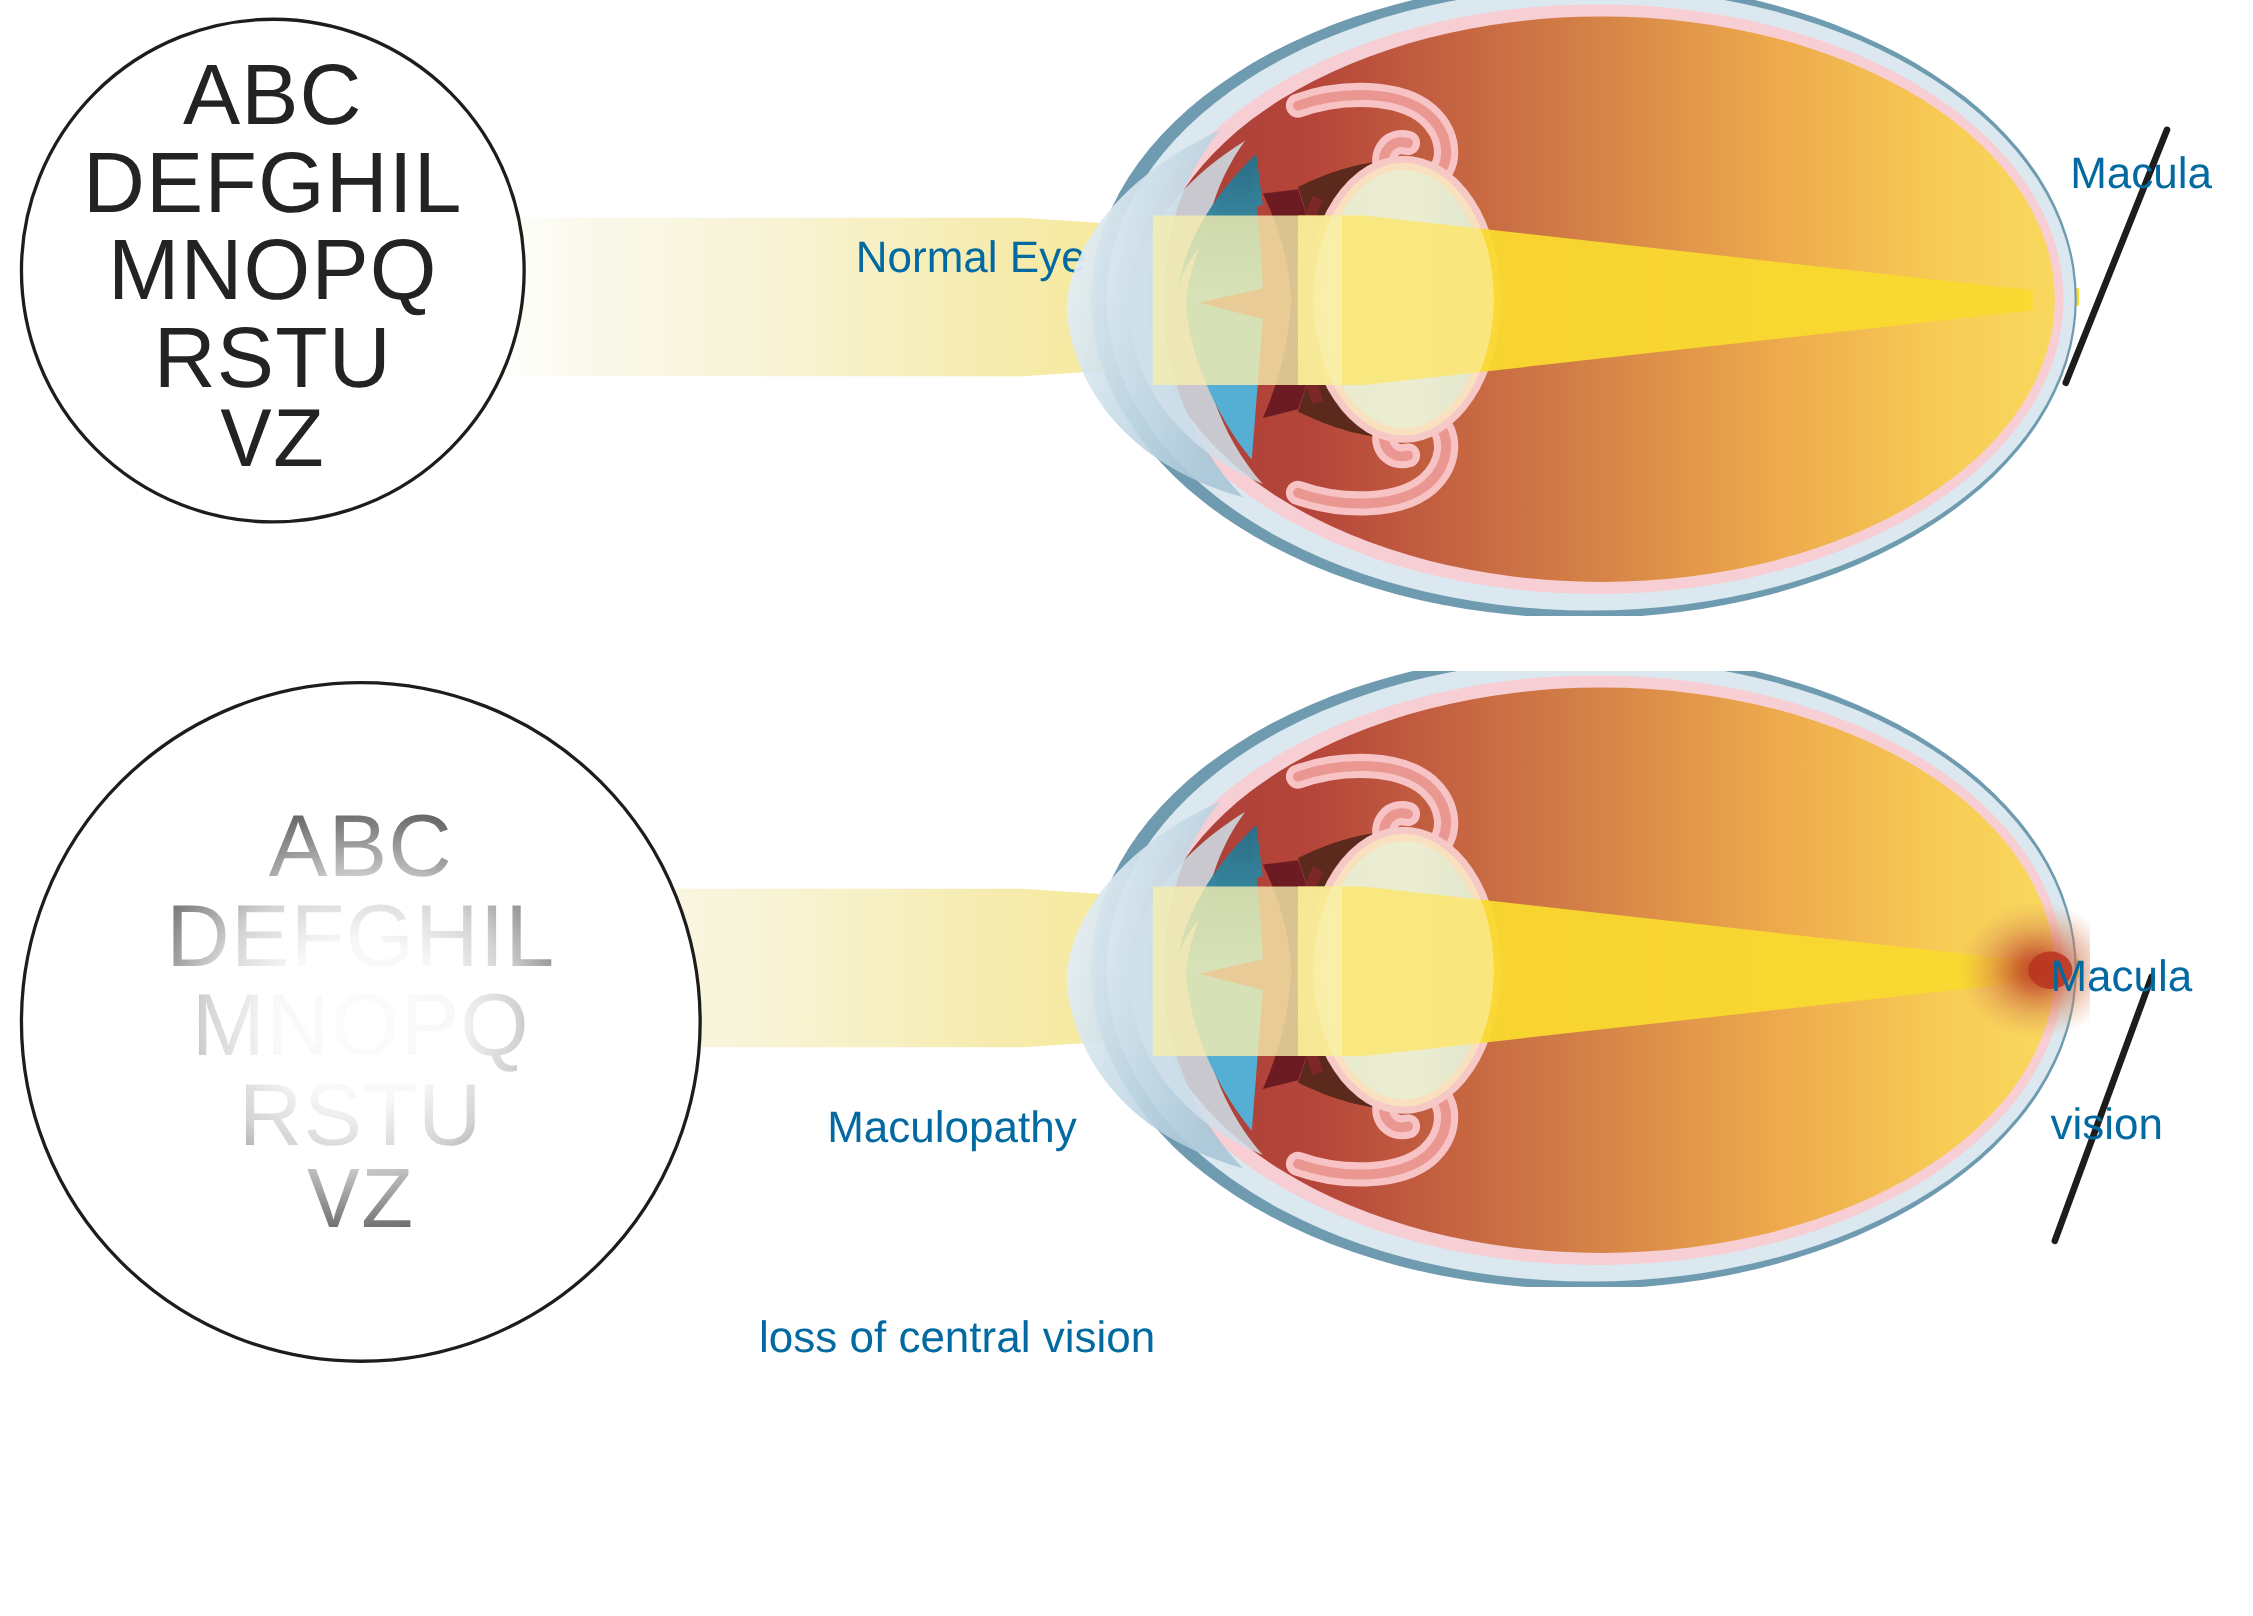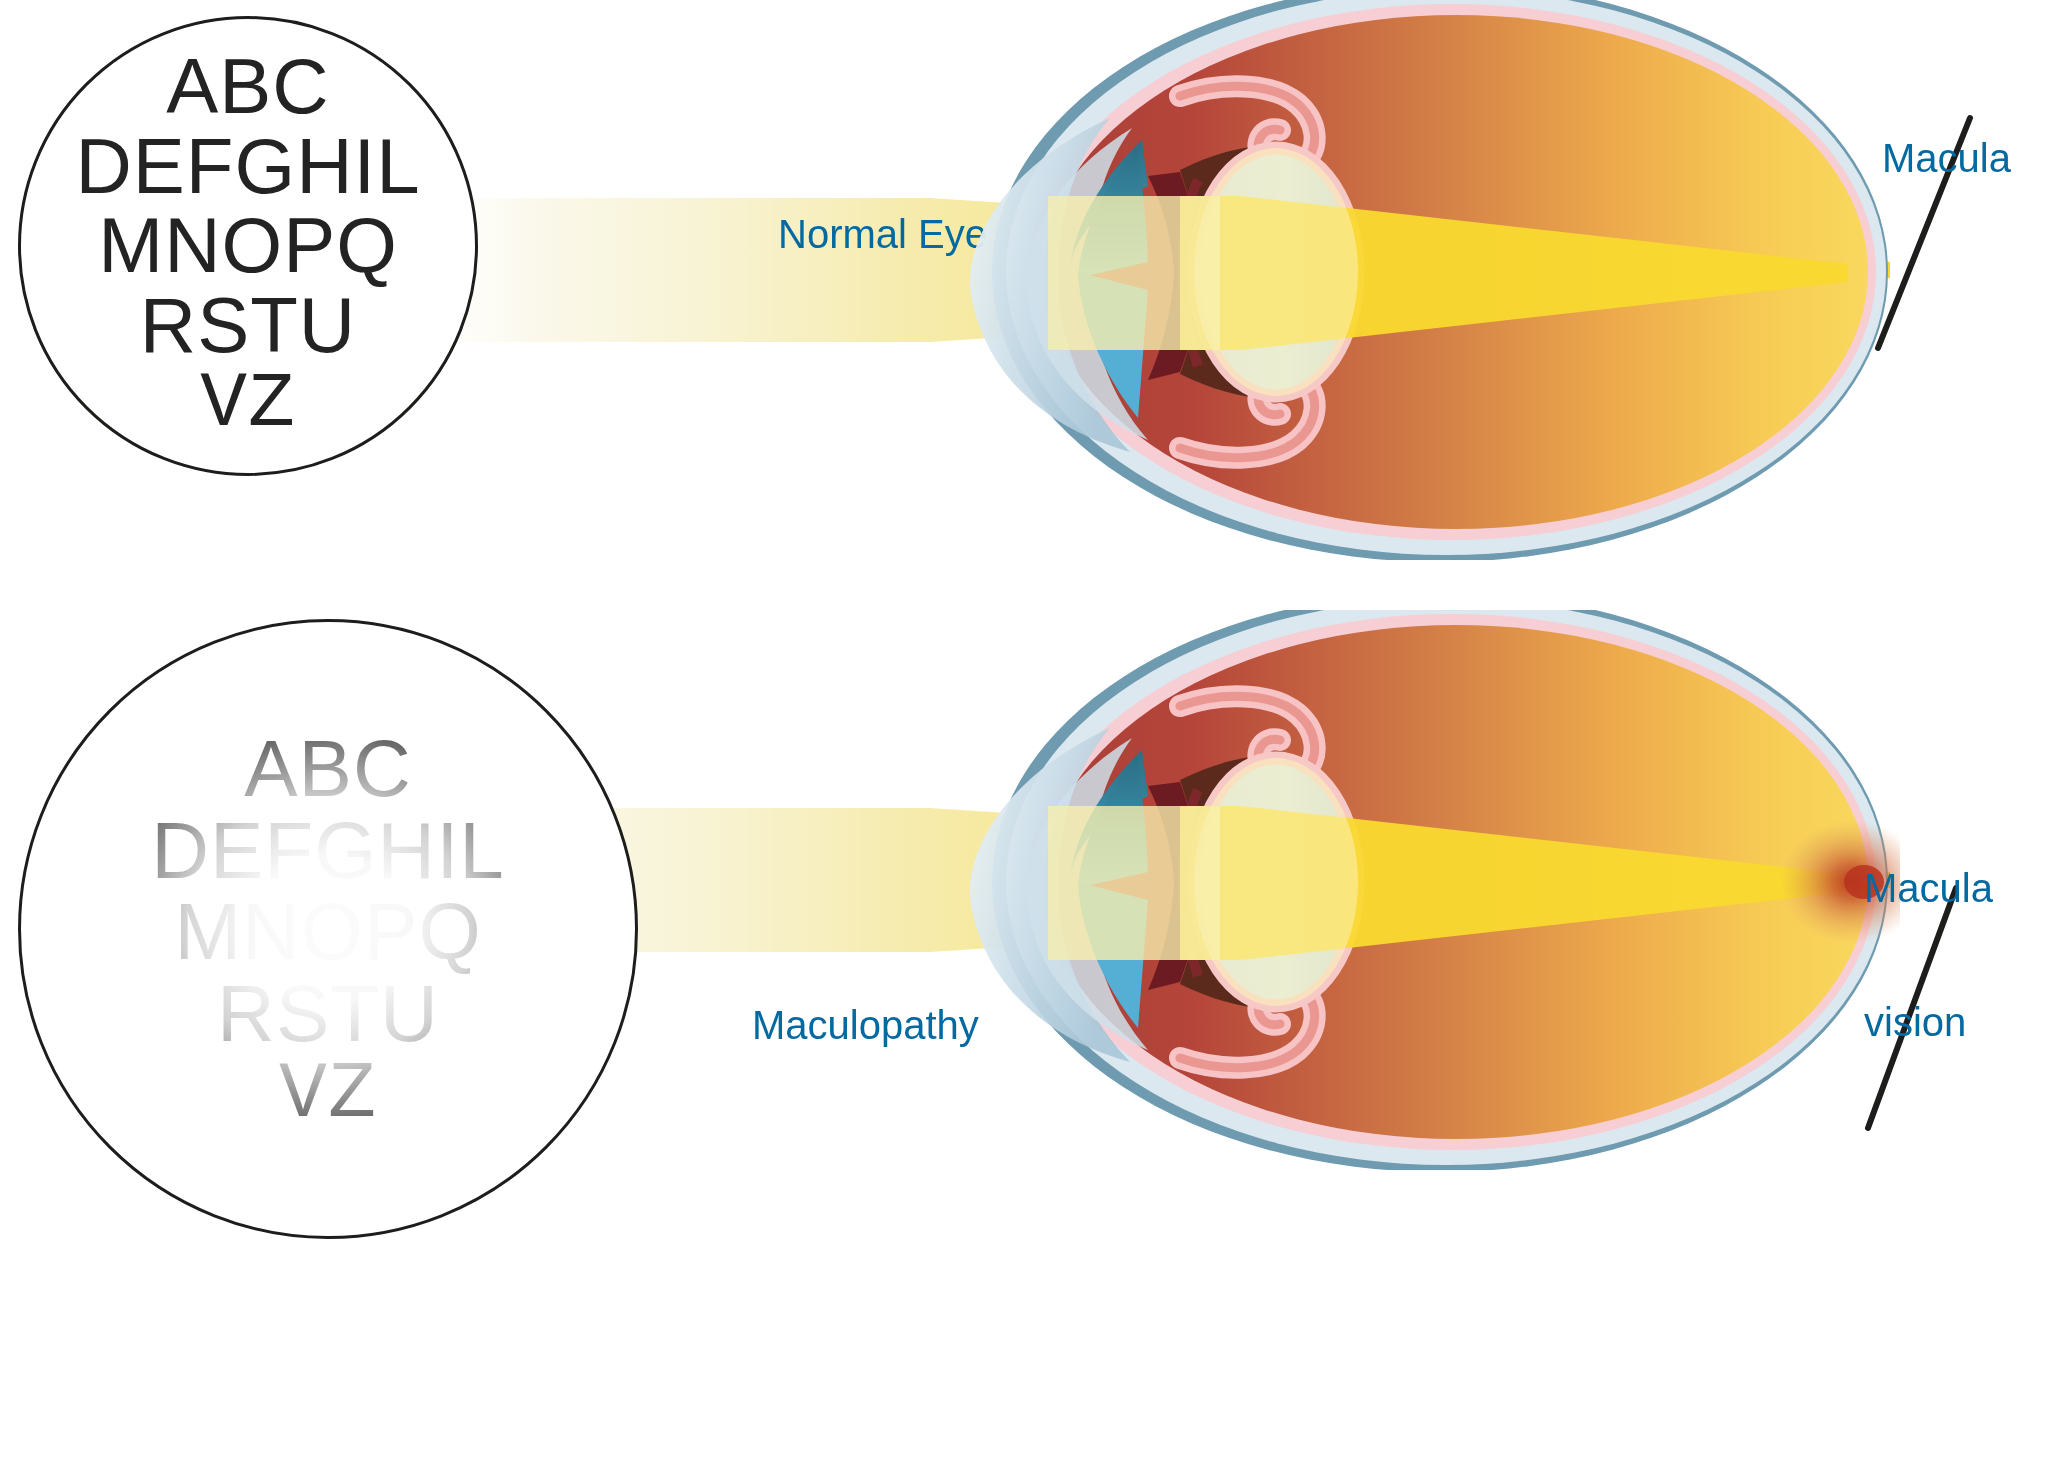--- a/index.html
+++ b/index.html
@@ -180,20 +180,21 @@
         <div class="ln ln-2" style="font-size:80px;">DEFGHIL</div>
         <div class="ln ln-3" style="font-size:80px;">MNOPQ</div>
         <div class="ln ln-4" style="font-size:80px;">RSTU</div>
         <div class="ln ln-5" style="font-size:80px;">VZ</div>
       </div>
       <div class="fade-mask"></div>
     </div>
 
     <div class="label lbl-stage" style="left:752px;top:1003px;margin-top:-735px;">Maculopathy</div>
 
+    <div class="label lbl-sub" style="left:690px;top:1194px;margin-top:-735px;">loss of central vision</div>
 
     <svg class="eye-svg" style="left:880px;top:-125px;" width="1020" height="560" viewBox="0 0 1020 560">
       <defs>
         <linearGradient id="retGradM" x1="0" y1="0" x2="1" y2="0">
           <stop offset="0" stop-color="#a83f38"></stop>
           <stop offset="0.18" stop-color="#b5453a"></stop>
           <stop offset="0.45" stop-color="#d07a46"></stop>
           <stop offset="0.70" stop-color="#eeab4c"></stop>
           <stop offset="0.88" stop-color="#f7cc55"></stop>
           <stop offset="1" stop-color="#f9d85e"></stop>

